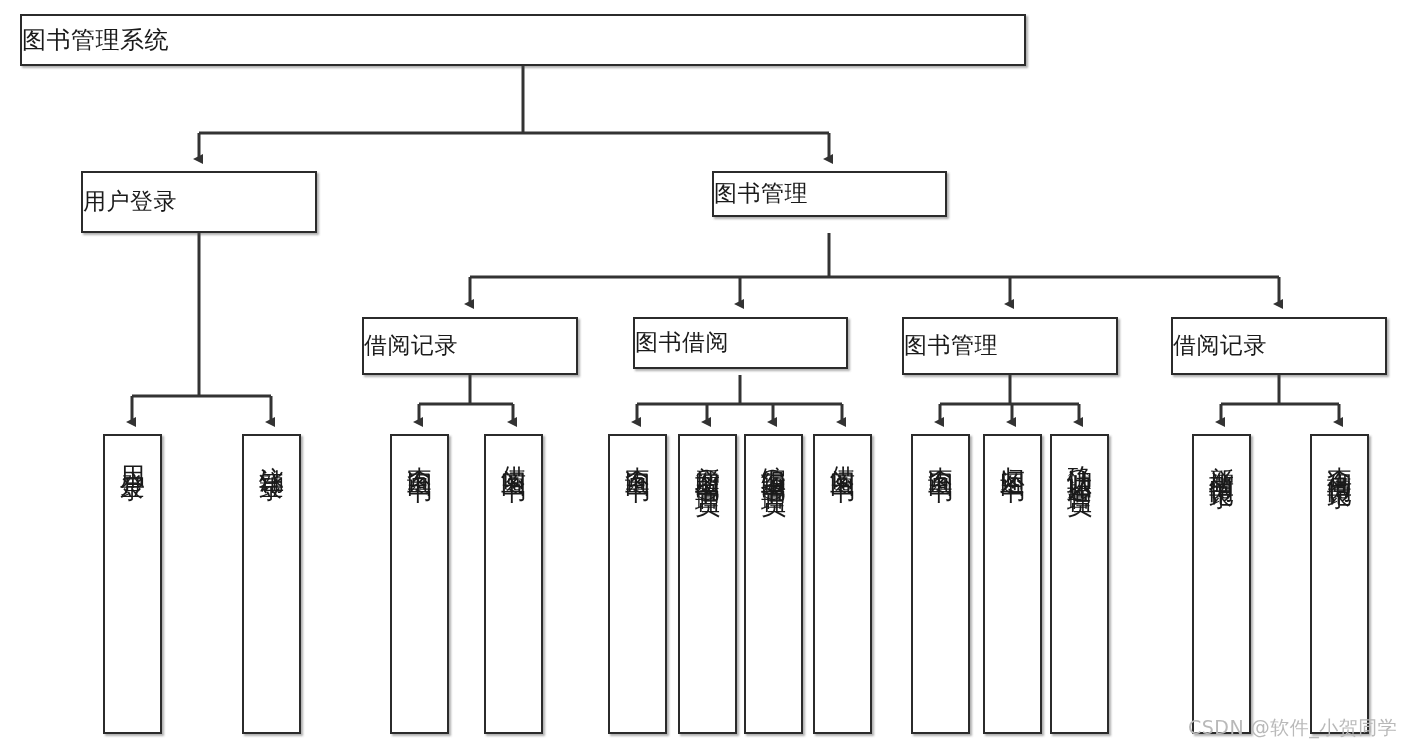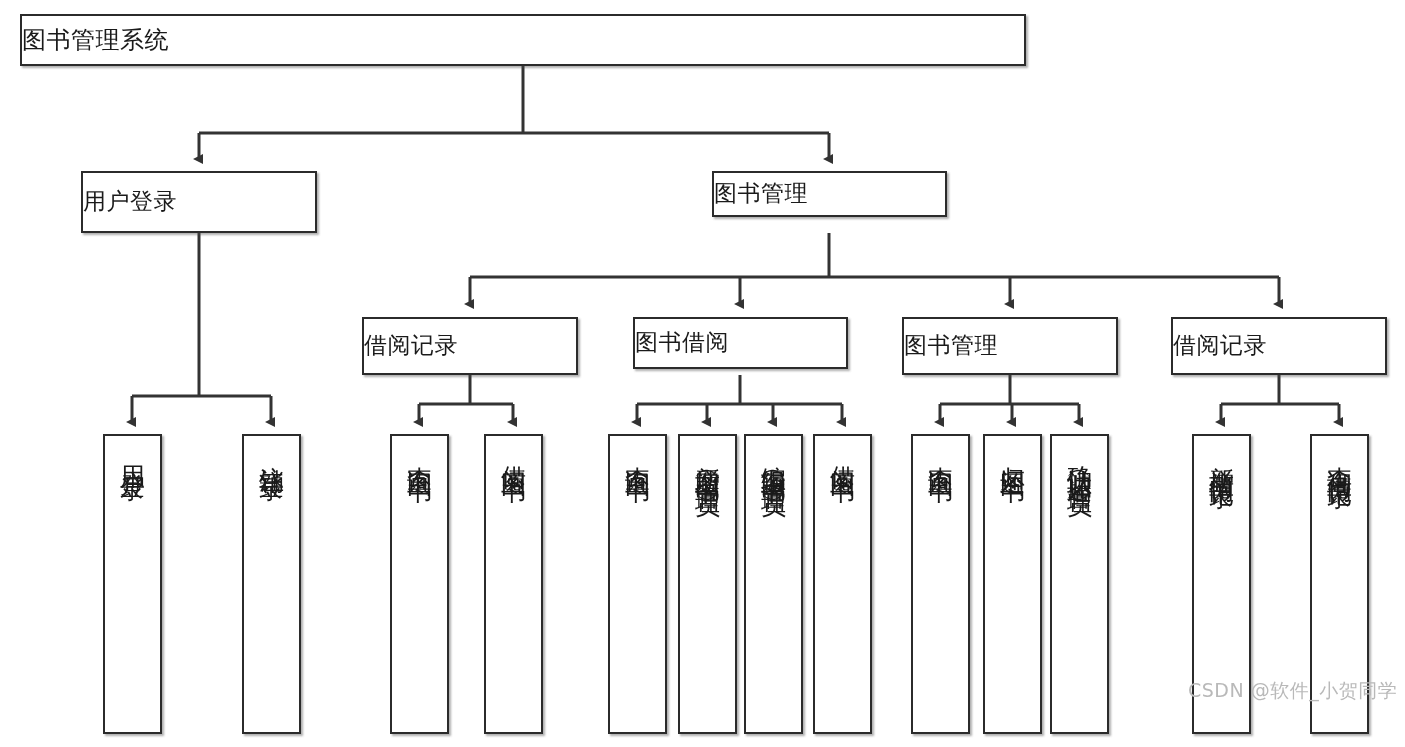--- a/index.html
+++ b/index.html
@@ -185,15 +185,15 @@
   <div class="node vert" style="left: 1050px; top: 434px; width: 59px; height: 300px; border-color: rgb(43, 43, 43); background: rgb(255, 255, 255); color: rgb(26, 26, 26);">
     <span class="label">确认归还（管理员）</span>
   </div>
   <div class="node vert" style="left: 1192px; top: 434px; width: 59px; height: 300px; border-color: rgb(43, 43, 43); background: rgb(255, 255, 255); color: rgb(26, 26, 26);">
     <span class="label">新增借阅记录</span>
   </div>
   <div class="node vert" style="left: 1310px; top: 434px; width: 59px; height: 300px; border-color: rgb(43, 43, 43); background: rgb(255, 255, 255); color: rgb(26, 26, 26);">
     <span class="label">查询借阅记录</span>
   </div>
 
-  <div class="watermark" style="left: 1188px; top: 678px; color: rgb(185, 185, 185);">CSDN @软件_小贺同学</div>
+  <div class="watermark" style="left: 1188px; top: 715px; color: rgb(185, 185, 185);">CSDN @软件_小贺同学</div>
 
 </div>
 
 </body></html>

